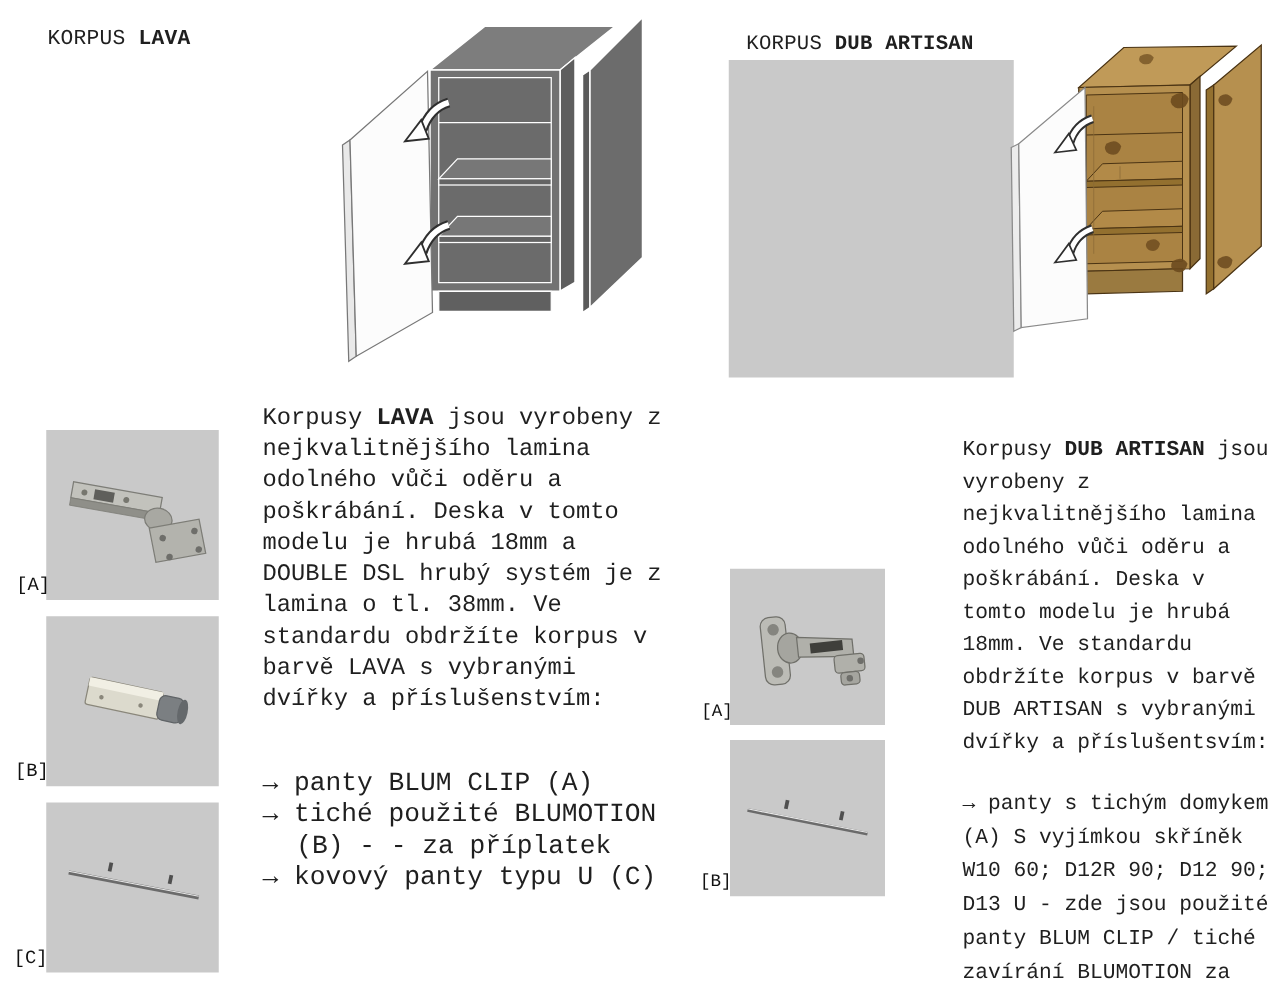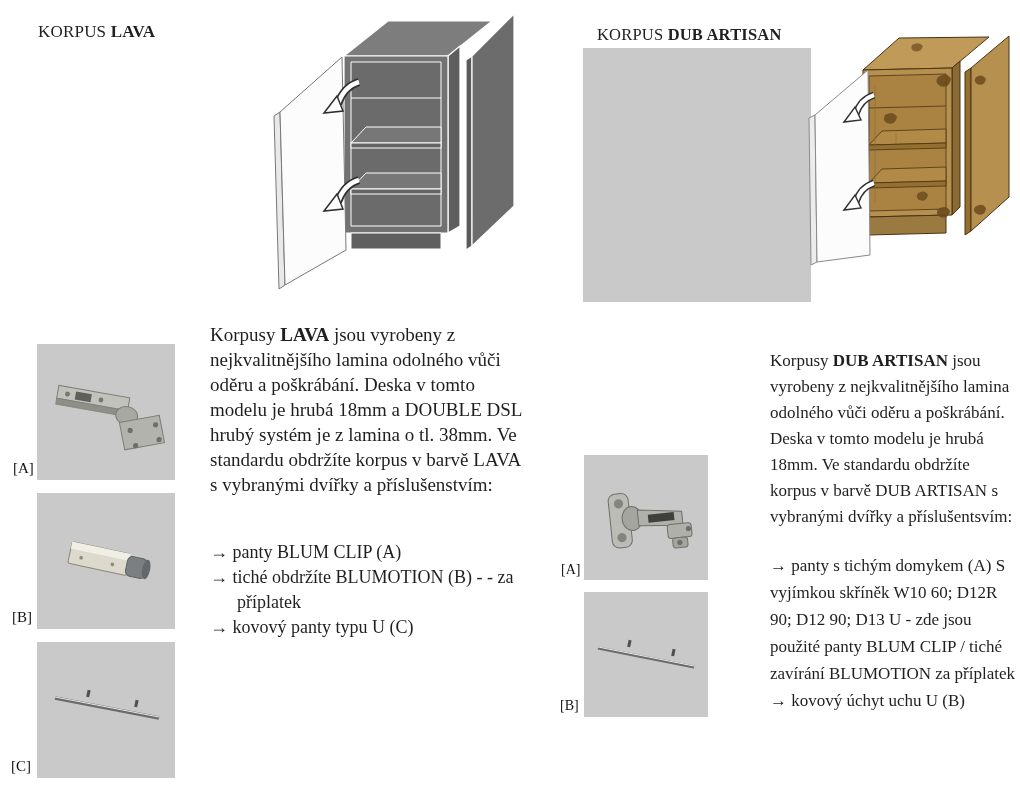--- a/index.html
+++ b/index.html
@@ -1,27 +1,27 @@
 <!DOCTYPE html>
 <html style="--background: #ffffff; --text: #1f1f1f; --image-bg: #c9c9c9; --cabinet-gray: #727272; --cabinet-gray-dark: #5e5e5e; --cabinet-gray-light: #7d7d7d; --door-white: #fcfcfc; --wood: #b6904f; --wood-interior: #aa8343; --wood-dark: #6b4a1e; --outline-white: #ffffff; --outline-wood: #4a3313; --metal: #b3b3ad;"><head>
 <meta charset="utf-8">
 <style>
   html,body{margin:0;padding:0;background:#fff;}
   .page{position:relative;width:1020px;height:796px;background:var(--background,#fff);
-        font-family:Liberation Serif, serif;color:var(--text,#1f1f1f);overflow:hidden;}
+        font-family:Liberation Mono, monospace;color:var(--text,#1f1f1f);overflow:hidden;}
   .abs{position:absolute;}
   .sec-title{font-size:17px;font-weight:400;white-space:nowrap;letter-spacing:.2px;}
   .sec-title b{font-weight:700;}
   .img-box{background:var(--image-bg,#c9c9c9);}
   .blank-box{background:var(--image-bg,#c9c9c9);}
   .img-label{font-size:15px;color:#111;white-space:nowrap;}
   .col-right .img-label{font-size:14px;}
   .textblock p{margin:0;font-size:19px;line-height:25px;}
   .textblock p b{font-weight:700;}
-  .bullets{list-style:none;margin:0;padding:0;font-size:18px;line-height:25px;}
+  .bullets{list-style:none;margin:0;padding:0;font-size:21px;line-height:25px;}
   .left-text .bullets{margin-top:43px;}
   .left-text .bullets li{padding-left:27px;text-indent:-27px;}
   .right-text p{font-size:17px;line-height:26px;}
   .right-text .bullets{margin-top:22px;font-size:17px;line-height:27px;}
   .right-text .bullets li{padding:0;text-indent:0;}
   svg{display:block;}
 </style>
 </head>
 <body>
 
@@ -106,21 +106,21 @@
         <rect x="50" y="48" width="3" height="7" fill="#4f4f4f" transform="rotate(12 51 51)"></rect>
         <rect x="98" y="58" width="3" height="7" fill="#4f4f4f" transform="rotate(12 99 61)"></rect>
       </svg>
     </div>
     <div class="abs img-label" style="left:11px;top:758px;">[C]</div>
 
     <div class="abs textblock left-text" style="left:210px;top:322px;width:320px;">
       <p><span>Korpusy </span><b>LAVA</b><span> jsou vyrobeny z nejkvalitnějšího lamina odolného vůči oděru a poškrábání. Deska v tomto modelu je hrubá 18mm a DOUBLE DSL hrubý systém je z lamina o tl. 38mm. Ve standardu obdržíte korpus v barvě LAVA s vybranými dvířky a příslušenstvím:</span></p>
       <ul class="bullets">
         <li>→ panty BLUM CLIP (A)</li>
-        <li>→ tiché obdržíte BLUMOTION (B) - - za příplatek</li>
+        <li>→ tiché použité BLUMOTION (B) - - za příplatek</li>
         <li>→ kovový panty typu U (C)</li>
       </ul>
     </div>
   </section>
 
   <section class="col-right">
 
     <h2 class="abs sec-title" style="left:597px;top:11px;font-size:16.5px;"><span>KORPUS </span><b>DUB ARTISAN</b></h2>
 
     <div class="abs blank-box" style="left:583px;top:48px;width:228px;height:254px;"></div>

